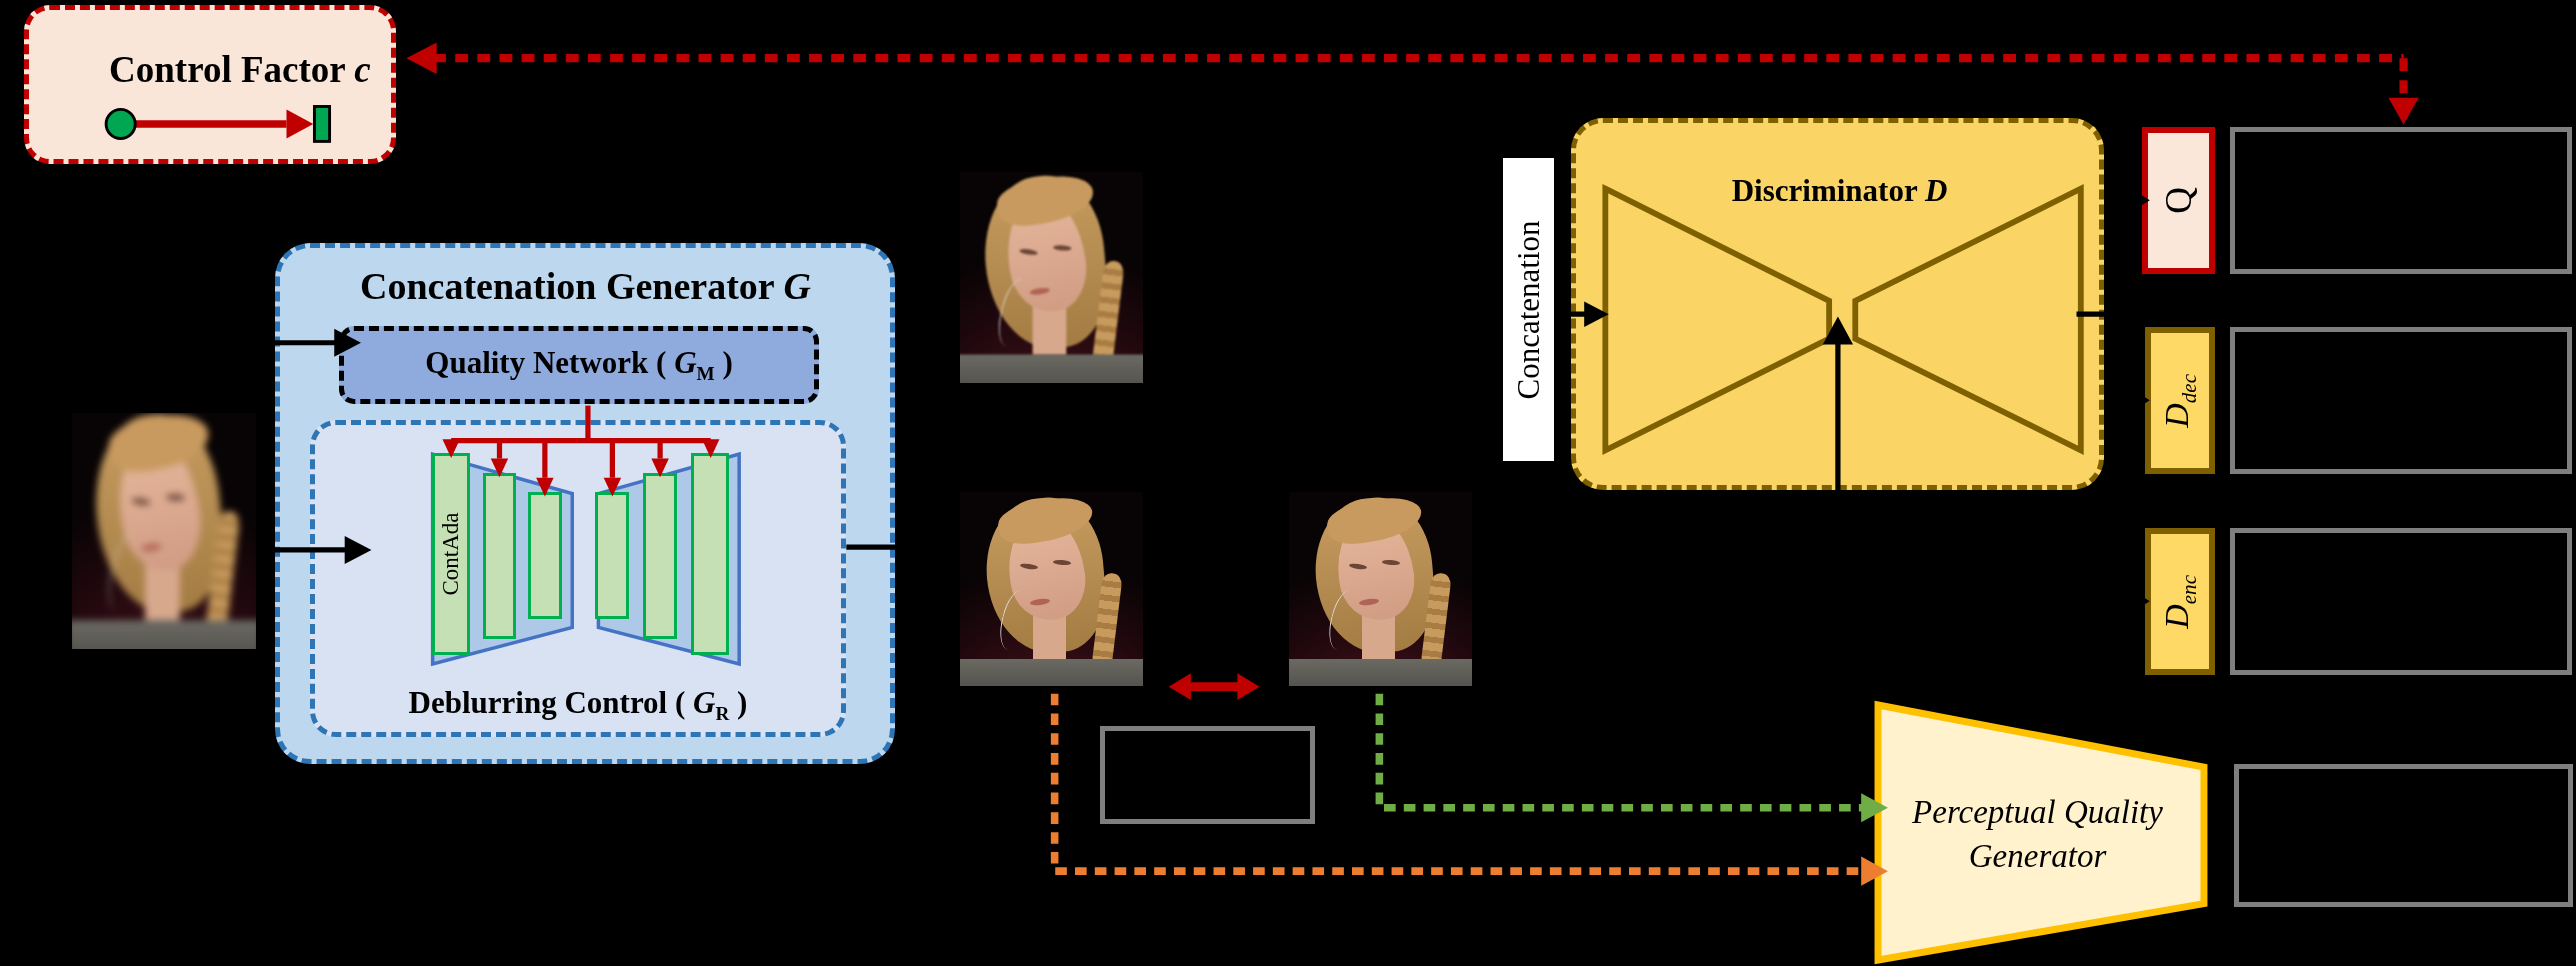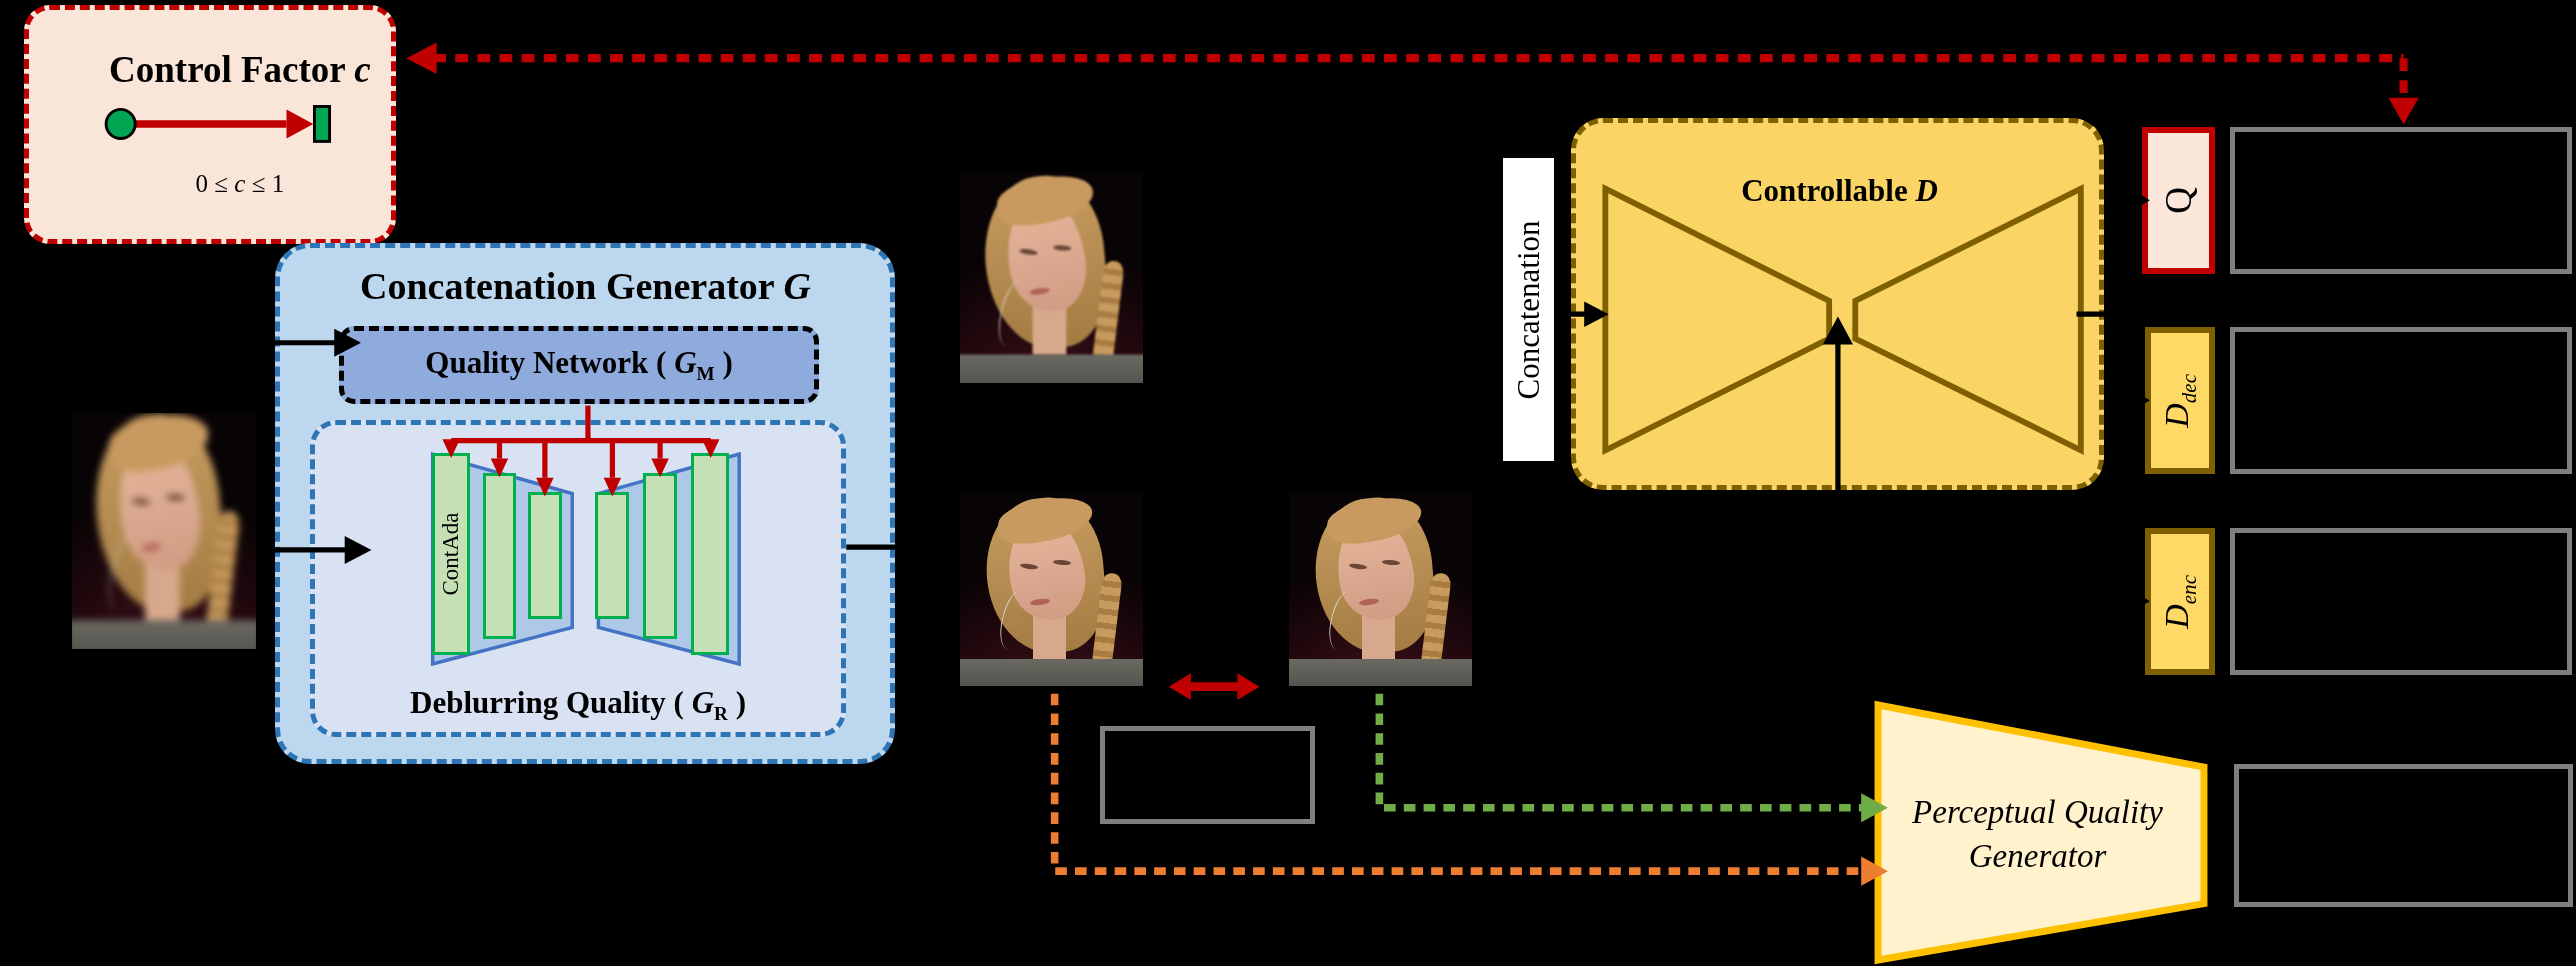--- a/index.html
+++ b/index.html
@@ -5,21 +5,21 @@
   html,body{margin:0;padding:0;background:#000;}
   #stage{position:relative;width:2576px;height:966px;background:#000;overflow:hidden;
          font-family:"Liberation Serif","DejaVu Serif",serif;color:#000;}
   .abs{position:absolute;box-sizing:border-box;}
   .center{display:flex;align-items:center;justify-content:center;text-align:center;}
   .bold{font-weight:bold;}
   .bi{font-style:italic;font-weight:bold;}
   .it{font-style:italic;}
   sub{font-size:0.62em;}
   
-  #control-box{left:24.4px;top:4.7px;width:372px;height:239px;border:5.8px dashed var(--red);
+  #control-box{left:24.4px;top:4.7px;width:372px;height:159px;border:5.8px dashed var(--red);
                border-radius:26px;background:var(--peach);}
   #control-title{left:36px;top:32px;width:349px;height:55px;font-size:37px;}
   #control-range{left:36px;top:147px;width:349px;height:55px;font-size:25px;}
   #generator-box{left:275px;top:243px;width:620px;height:521px;border:5.2px dashed var(--blue_border);
                  border-radius:35px;background:var(--gen_fill);}
   #generator-title{left:287px;top:261px;width:597px;height:49px;font-size:38px;}
   #mapping-box{left:339px;top:326px;width:480px;height:78px;border:5.2px dashed #000;
                border-radius:15px;background:var(--mapping_fill);font-size:31px;}
   #inner-box{left:310px;top:420px;width:536px;height:317px;border:5.2px dashed var(--blue_border);
              border-radius:26px;background:var(--inner_fill);}
@@ -114,21 +114,21 @@
       <div class="rot">
         <span>ContAda</span>
       </div>
     </div>
   <div id="bar2" class="abs bar"></div>
   <div id="bar3" class="abs bar"></div>
   <div id="bar4" class="abs bar"></div>
   <div id="bar5" class="abs bar"></div>
   <div id="bar6" class="abs bar"></div>
   <div id="deblurring-title" class="abs center bold">
-      <span><span>Deblurring Quality ( </span><span class="bi">G</span><sub>R</sub><span> )</span></span>
+      <span><span>Deblurring Control ( </span><span class="bi">G</span><sub>R</sub><span> )</span></span>
     </div>
 
   <div id="input-photo" class="abs photo blur-strong">
     <div class="ph-inner">
         <div class="ph-bg"></div>
         <div class="ph-hair"></div>
         <div class="ph-neck"></div>
         <div class="ph-face"></div>
         <div class="ph-fringe"></div>
         <div class="ph-eye l"></div>
@@ -187,21 +187,21 @@
 
   <div id="gray-box" class="abs"></div>
 
   <div id="disc-box" class="abs">
     <svg class="inset-svg" width="533" height="372" viewBox="0 0 916 640">
       <polygon points="50,113 435,306 435,371 50,563" style="fill:none;stroke:var(--disc_border);stroke-width:10"></polygon>
       <polygon points="480,306 868,113 868,563 480,371" style="fill:none;stroke:var(--disc_border);stroke-width:10"></polygon>
     </svg>
   </div>
   <div id="disc-title2" class="abs center bold">
-      <span><span>Controllable </span><span class="bi">D</span></span>
+      <span><span>Discriminator </span><span class="bi">D</span></span>
     </div>
   <div id="concat-label" class="abs">
       <div class="rot">
         <span>Concatenation</span>
       </div>
     </div>
 
   <div id="q-box" class="abs">
       <div class="rot">
         <span>Q</span>

